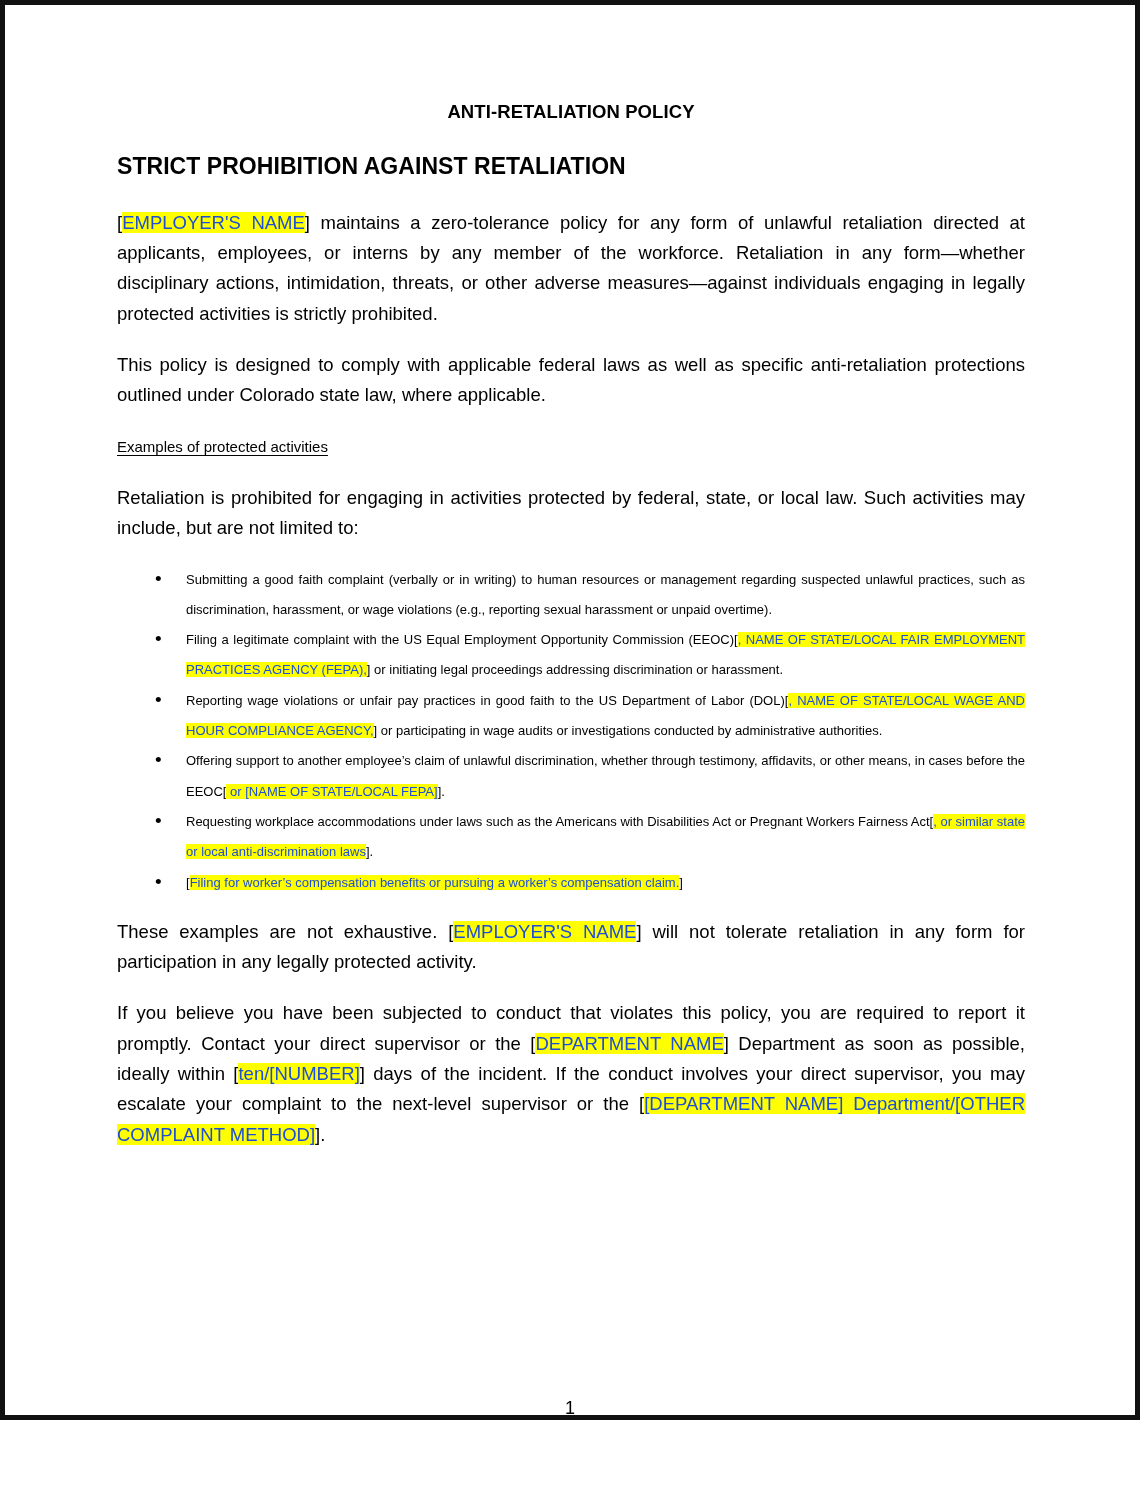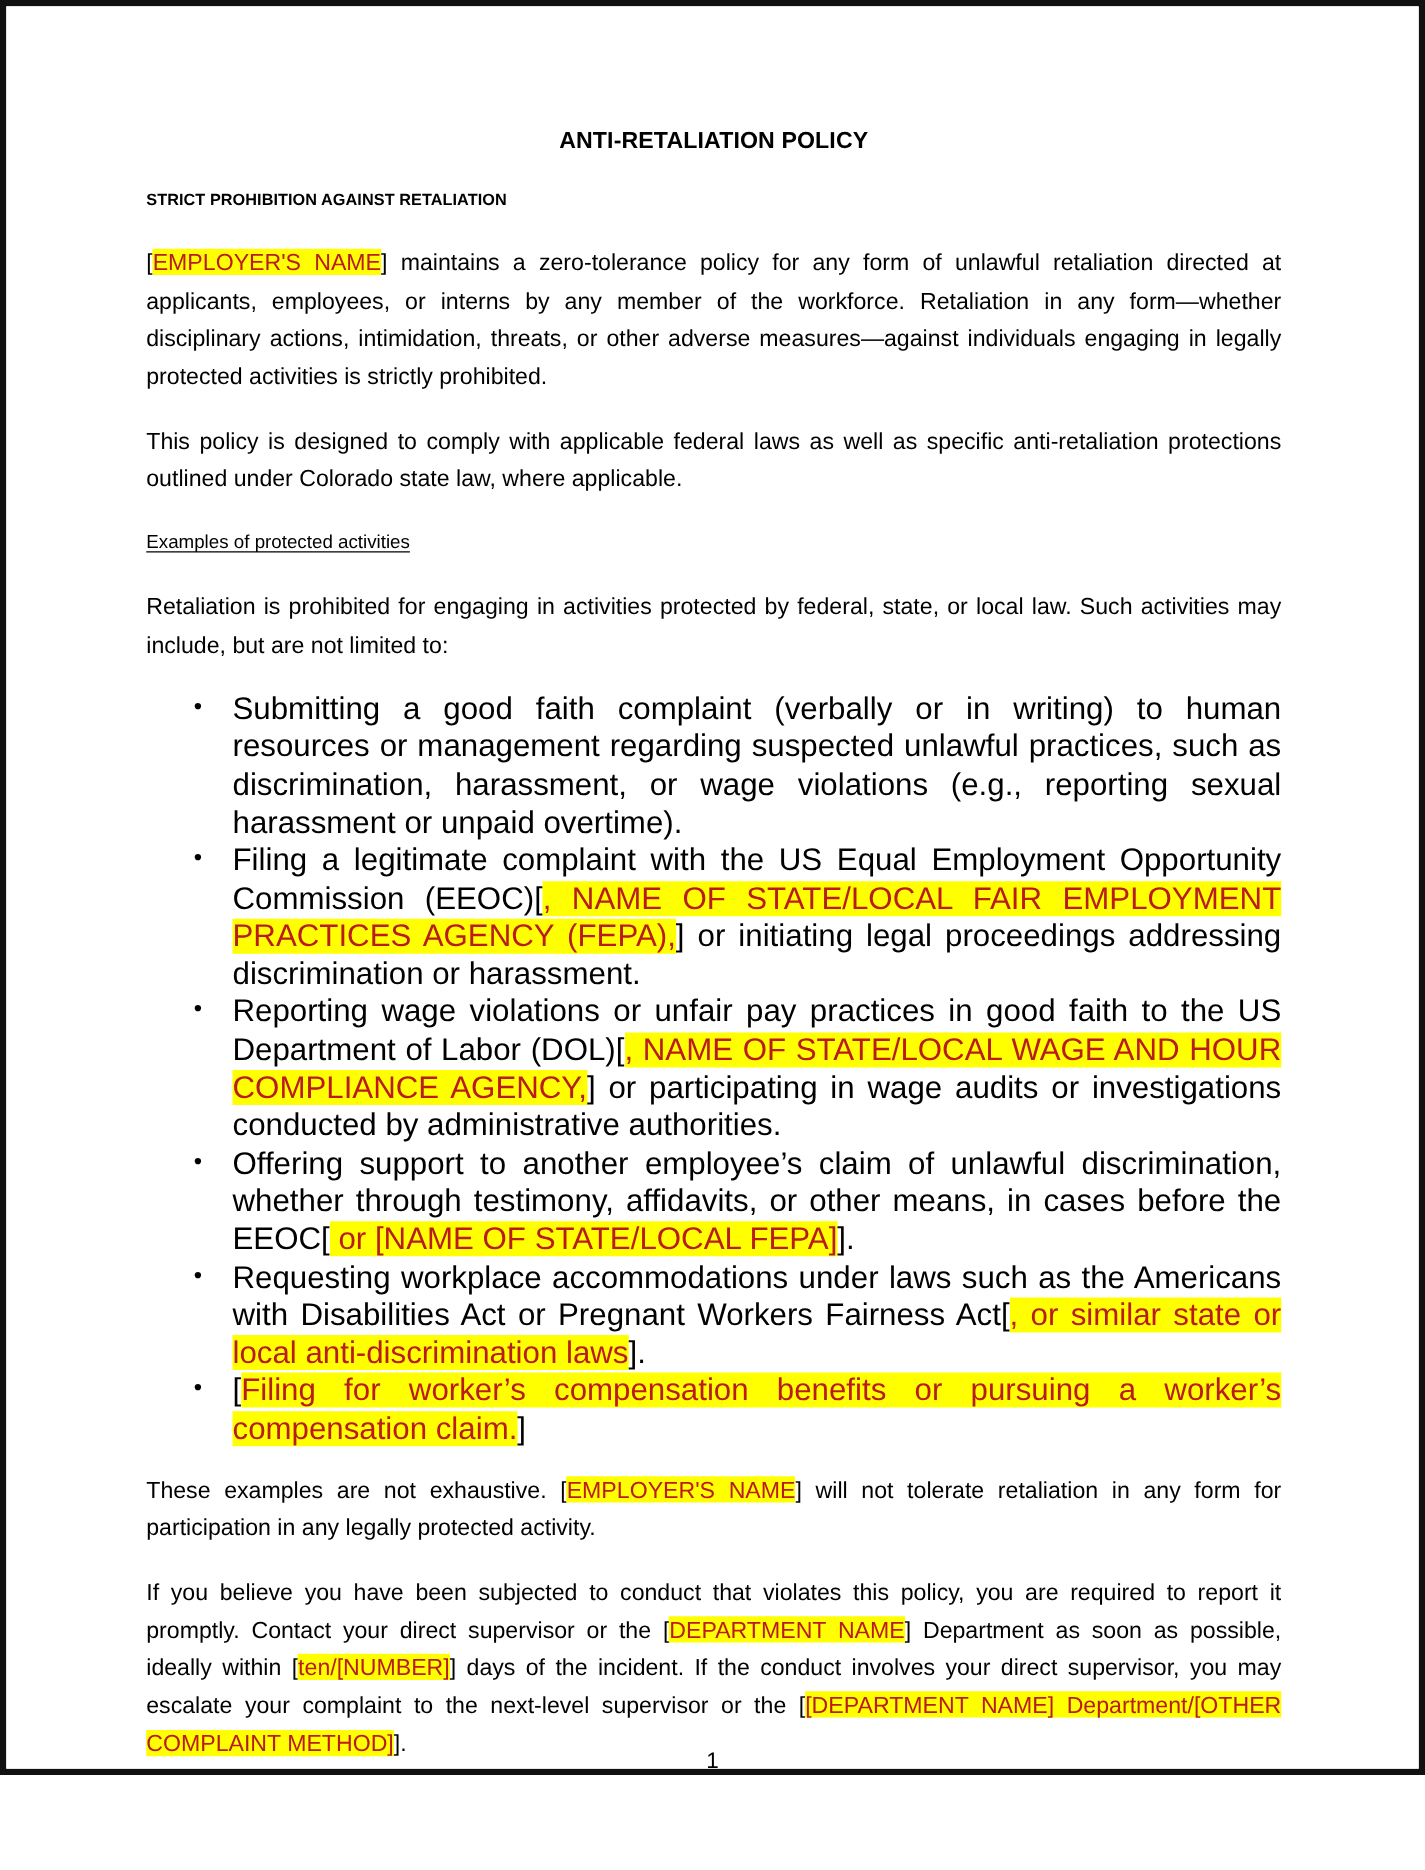--- a/index.html
+++ b/index.html
@@ -36,21 +36,21 @@
     text-align: center;
     font-weight: bold;
     font-size: 18.5px;
     letter-spacing: 0.1px;
     margin: 0 0 29px 0;
     line-height: 1.25;
   }
 
   .section-head {
     font-weight: bold;
-    font-size: 13px;
+    font-size: 23px;
     margin: 0 0 27px 0;
     line-height: 1.25;
     letter-spacing: 0.05px;
   }
 
   p.body-para {
     font-size: 18.5px;
     line-height: 30.3px;
     margin: 0 0 21px 0;
     text-align: justify;
@@ -77,38 +77,38 @@
   }
 
   ul.bullets {
     list-style: none;
     margin: 0 0 19px 0;
     padding: 0;
   }
   ul.bullets > li {
     position: relative;
     padding-left: 69px;
-    font-size: 25px;
+    font-size: 13px;
     line-height: 30.3px;
     text-align: justify;
     margin: 0 0 0 0;
   }
   ul.bullets > li::before {
     content: "\2022";
     position: absolute;
     left: 38px;
     top: -1px;
     font-size: 19px;
     line-height: 30.3px;
   }
   ul.bullets > li .li-inner { display: block; }
 
   mark.hl {
     background: #ffff00;
-    color: #b91c1c;
+    color: #1d4ed8;
     padding: 0;
     box-decoration-break: clone;
     -webkit-box-decoration-break: clone;
   }
 
   .page-number {
     position: absolute;
     left: 0;
     right: 0;
     top: 1393px;

